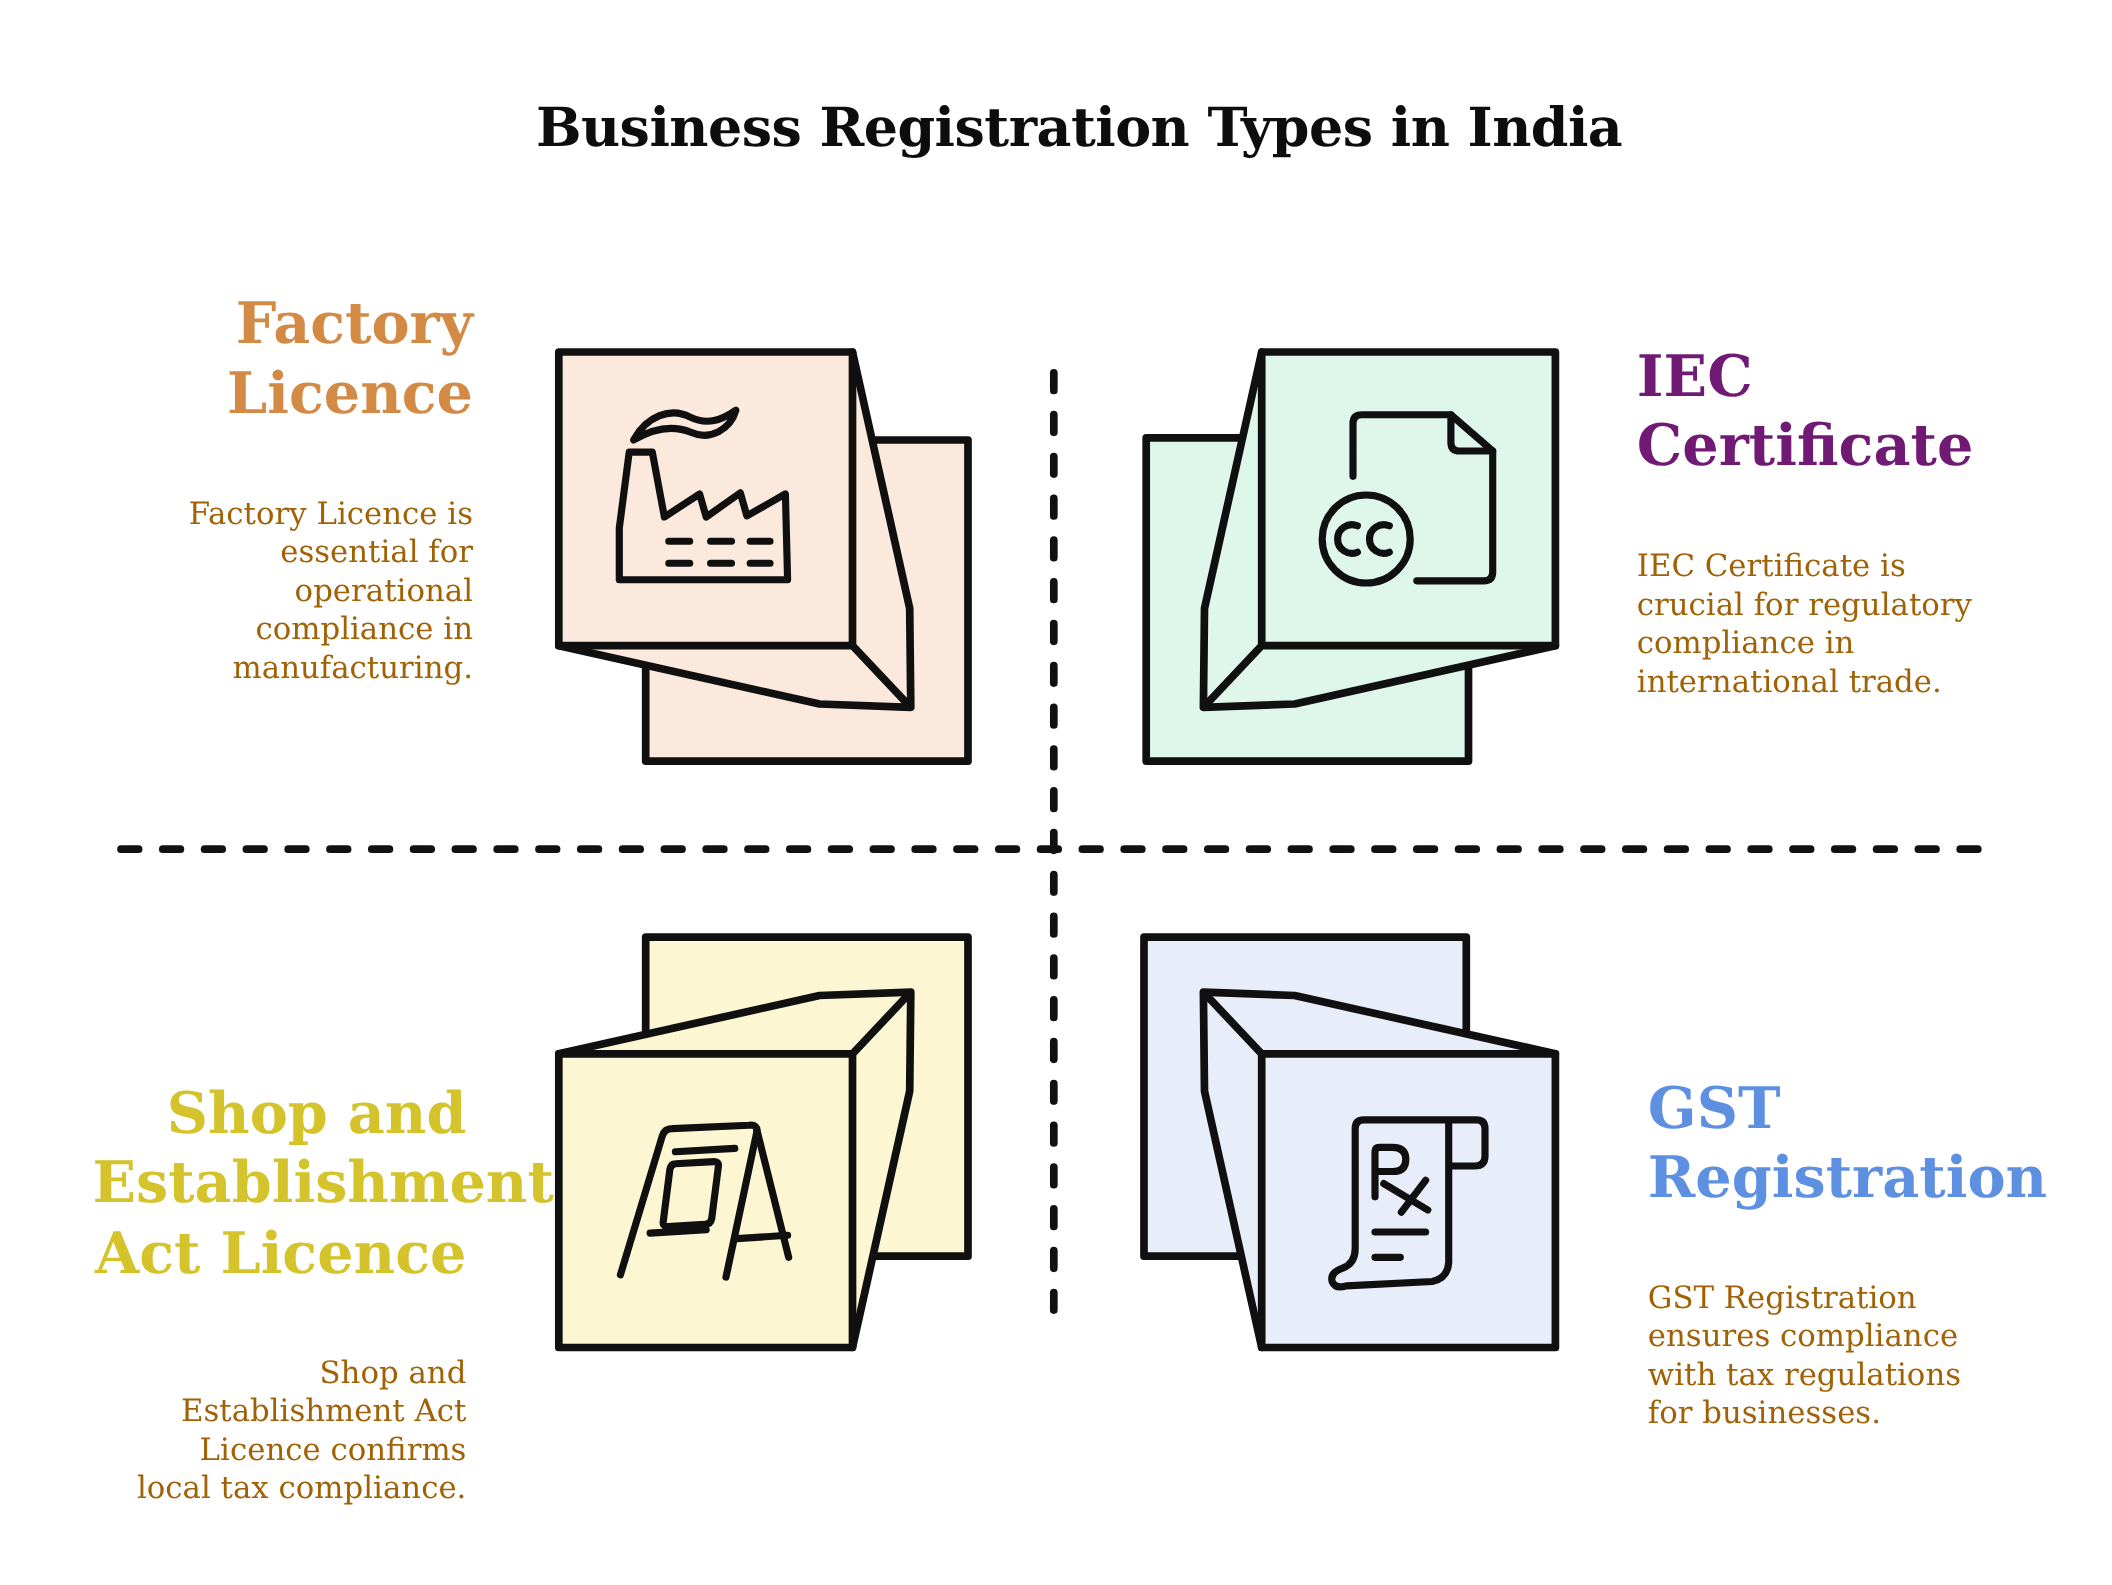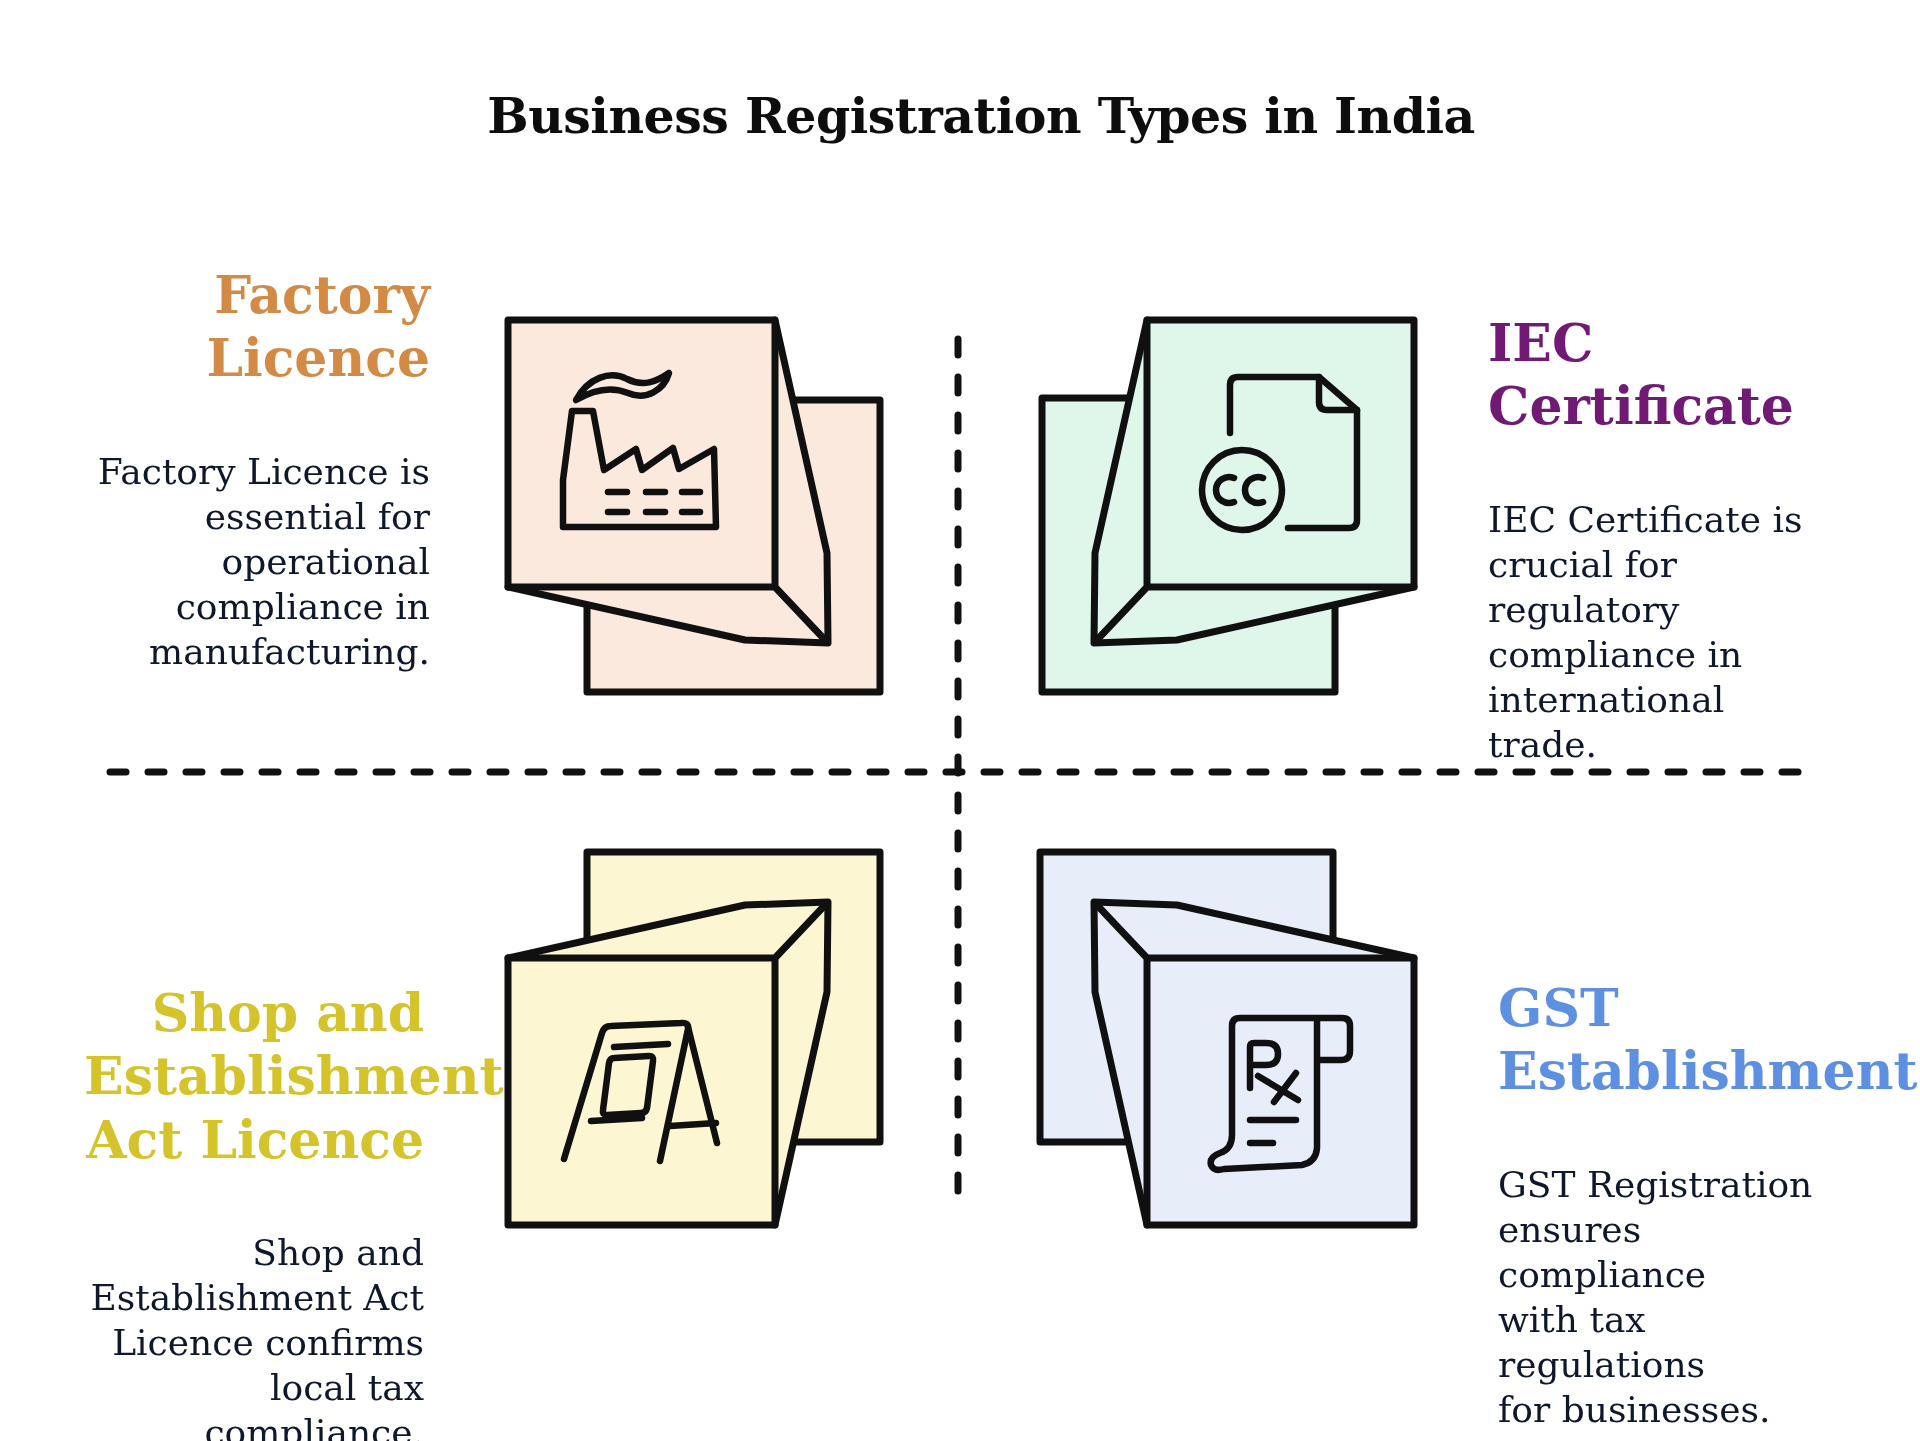--- a/index.html
+++ b/index.html
@@ -33,23 +33,23 @@
   }
   .quad-text h2 {
     margin: 0;
     font-size: 52px;
     line-height: 1.22;
     font-weight: bold;
     white-space: pre-line;
   }
   .quad-text p {
     margin: 40px 0 0 0;
-    font-size: 36px;
+    font-size: 28px;
     line-height: 1.25;
-    color: #0f172a;
+    color: #a16207;
     white-space: pre-line;
   }
   .ta-right { text-align: right; }
   .ta-left  { text-align: left; }
   .t-factory { left: 95px;  top: 244px; width: 335px; }
   .t-iec     { left: 1488px; top: 292px; width: 345px; }
   .t-shop    { left: 84px;  top: 962px; width: 340px; }
   .t-gst     { left: 1498px; top: 957px; width: 345px; }
   .icon-svg {
     position: absolute;
@@ -140,21 +140,21 @@
         <path d="M198,197 L227,313"></path>
         <path d="M180,296 L226,293"></path>
         <path d="M124,228 L159,226 Q164,226 163,231 L157,278 Q156,283 151,283 L117,285 Q112,285 113,280 L119,233 Q120,228 124,228 Z"></path>
         <path d="M124,217 L178,214 M101,291 L152,288"></path>
       </g>
     </g>
   </svg>
 
   <div class="quad-text ta-left t-gst">
     <h2 style="color: rgb(94, 144, 226);">GST
-Establishment</h2>
+Registration</h2>
     <p>GST Registration
 ensures compliance
 with tax regulations
 for businesses.</p>
   </div>
 
   <svg class="icon-svg i-gst" viewBox="0 0 420 420">
     <g stroke="#101010" stroke-width="7" stroke-linejoin="round" stroke-linecap="round" fill="#E8EDFA">
       <rect x="0" y="22" width="293" height="290"></rect>
       <path d="M374,395 L107,395 L55,162 L54,72 L137,75 L374,128 Z"></path>

